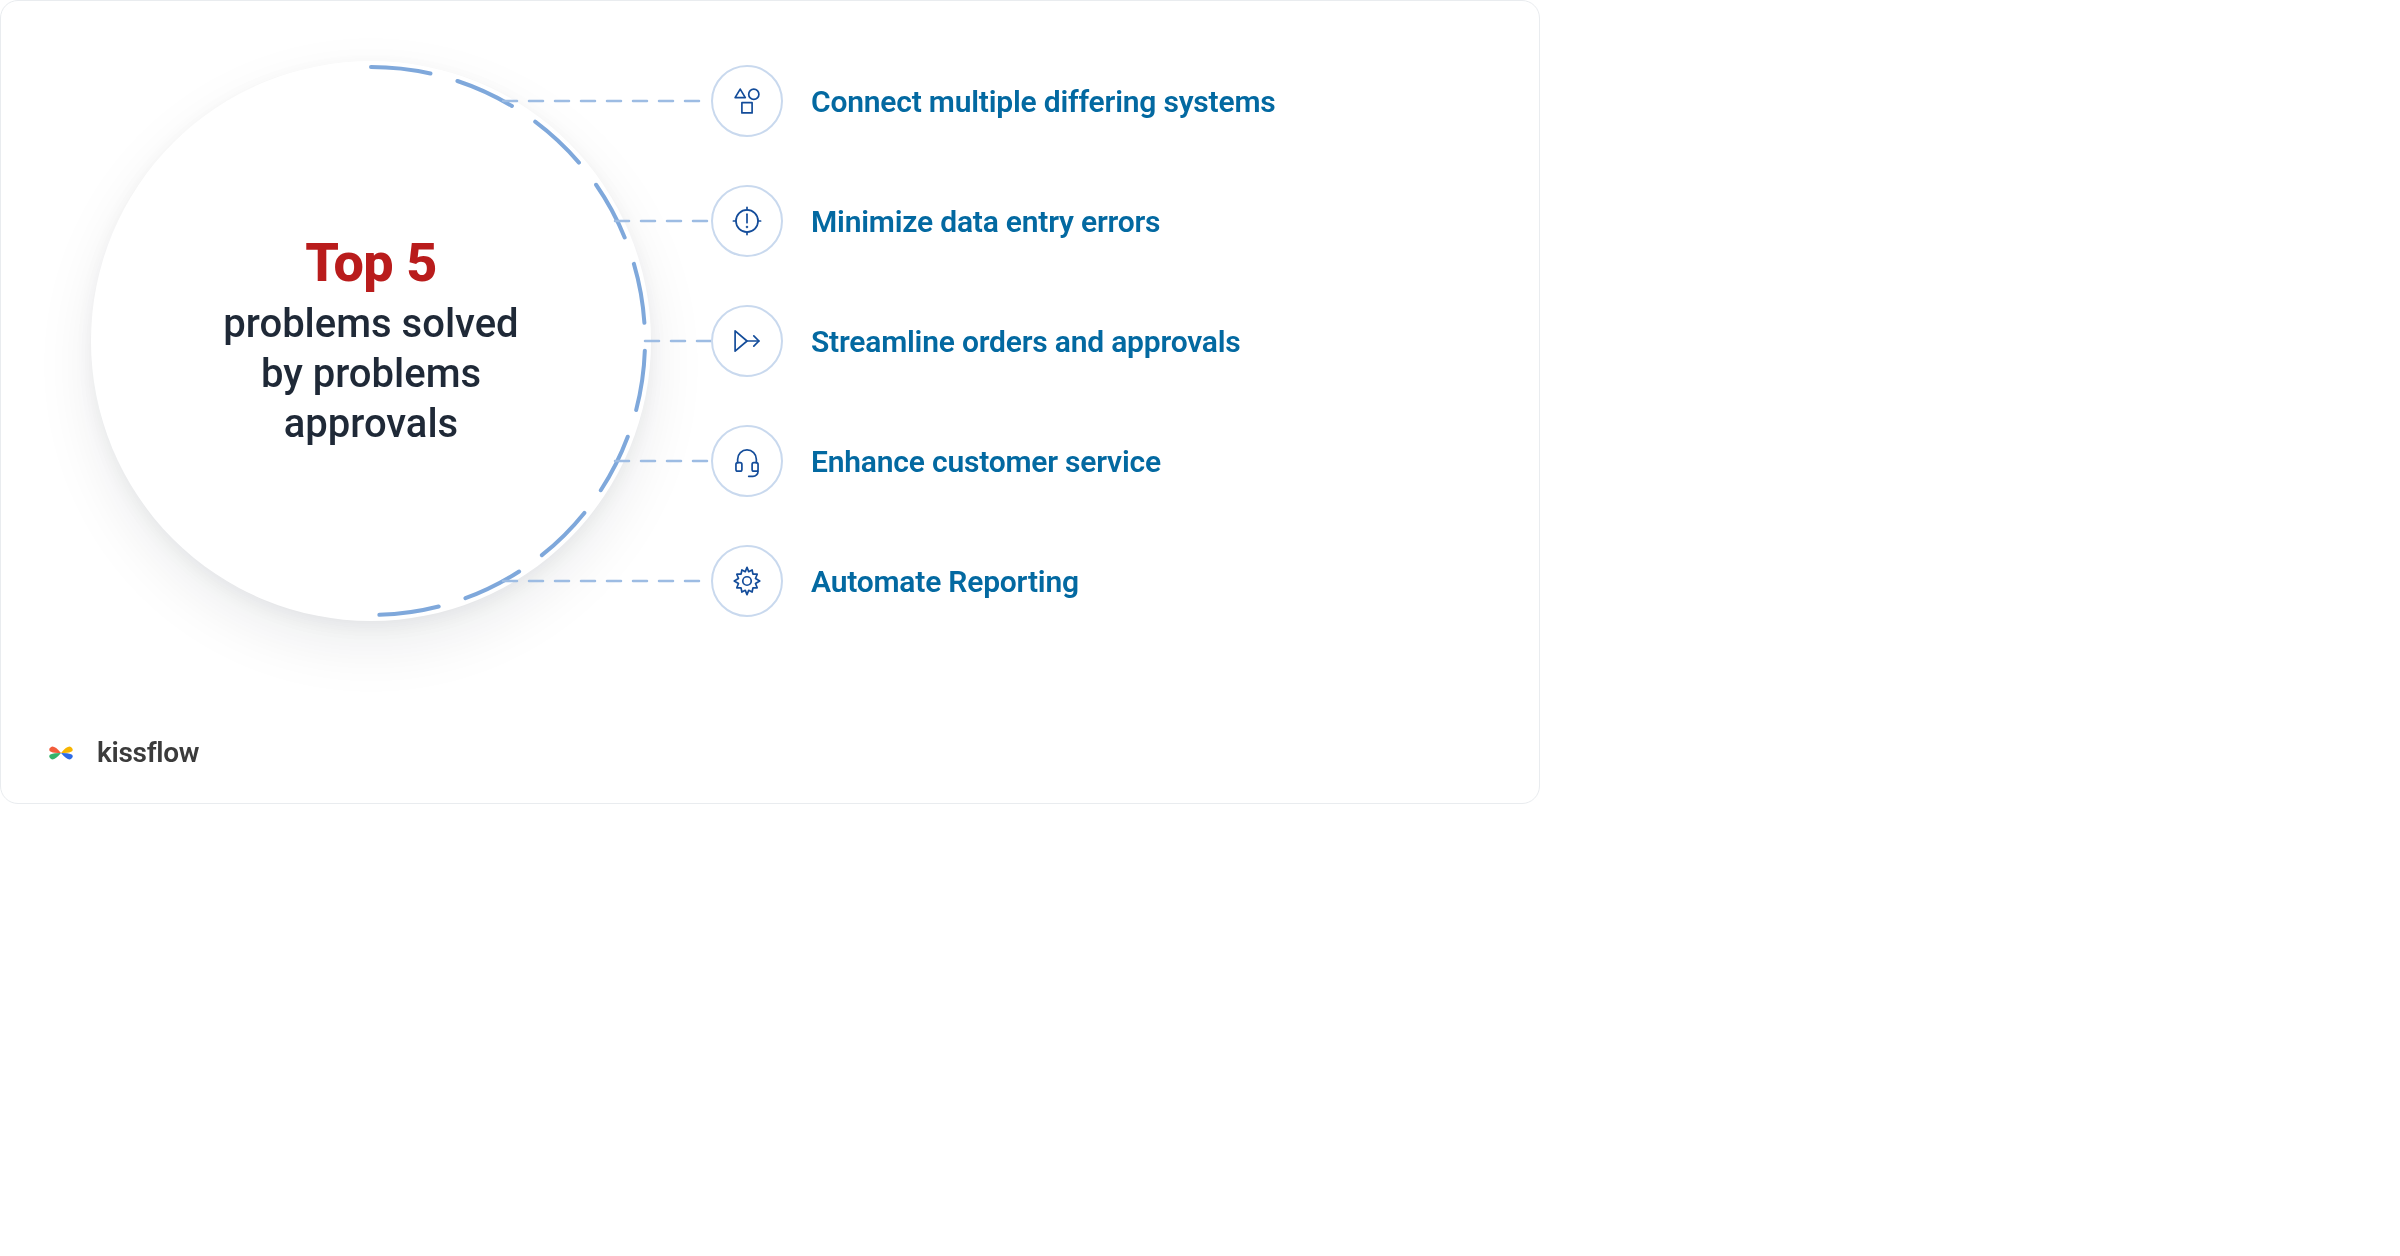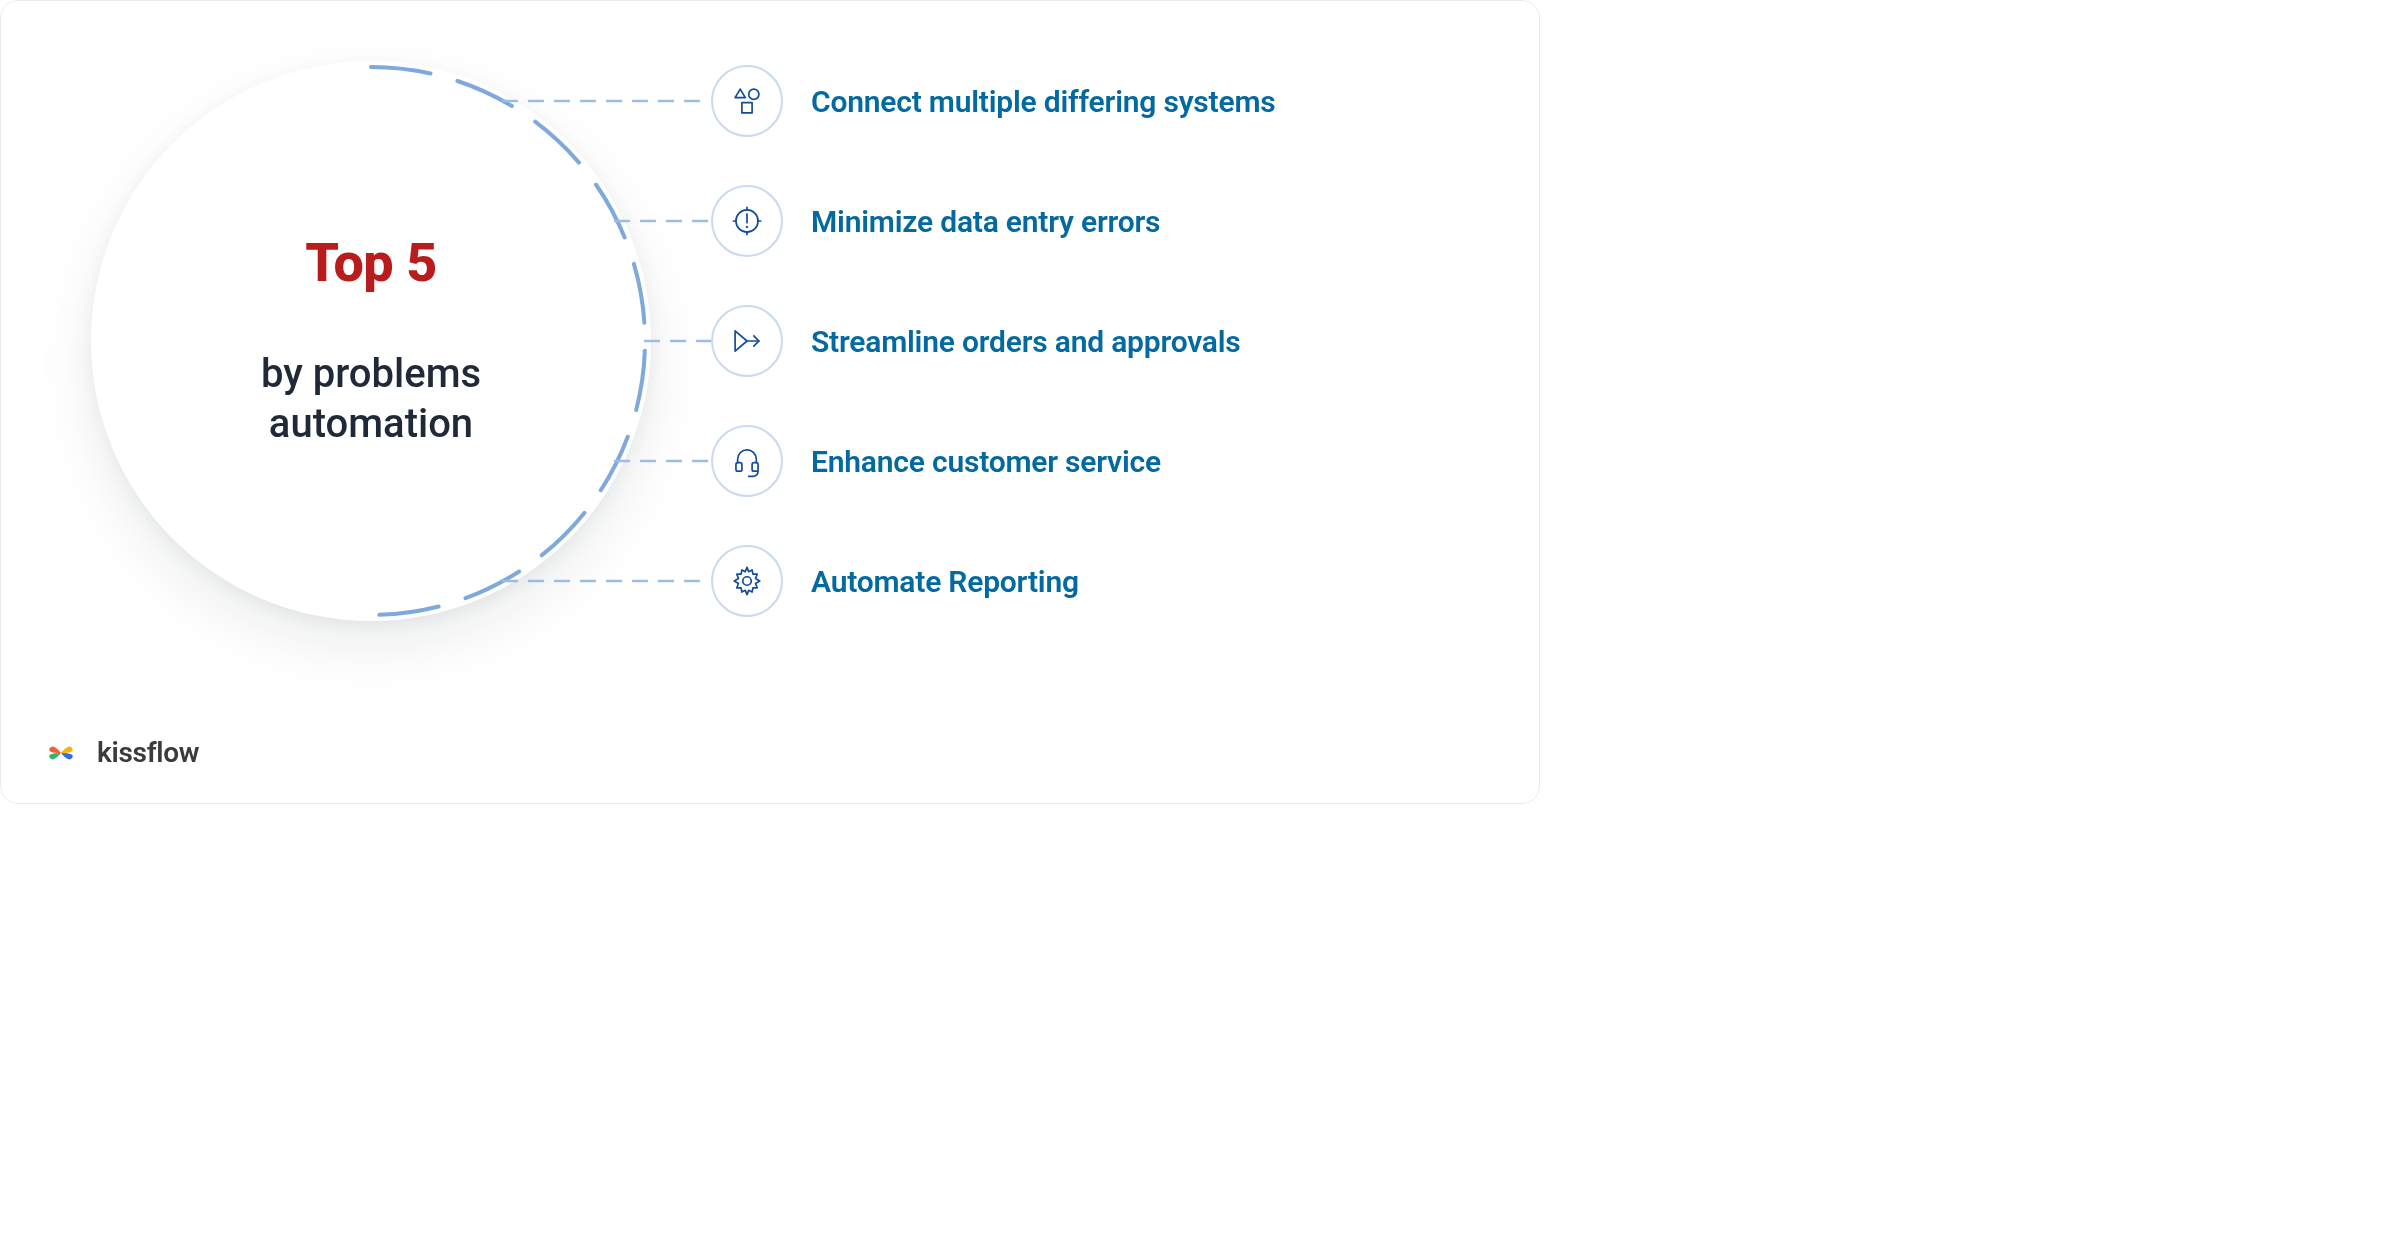--- a/index.html
+++ b/index.html
@@ -107,23 +107,23 @@
 </head>
 <body>
 
 <div class="canvas">
 
   <div class="hubwrap">
     <div class="hub-shadow"></div>
     <div class="hub-text">
       <div class="hub-top">Top 5</div>
       <div class="hub-sub">
-        <br>
+        <span>problems solved</span><br>
         <span>by problems</span><br>
-        <span>automation</span>
+        <span>approvals</span>
       </div>
     </div>
   </div>
 
   <svg class="arc" viewBox="0 0 560 560">
     <path d="M 280 6 A 274 274 0 0 1 280 554" stroke="#7FA8DB" stroke-width="4" fill="none" stroke-dasharray="60 28" stroke-linecap="round"></path>
   </svg>
 
   <svg class="connectors" viewBox="0 0 1540 804">
     <g stroke="#9DBCE3" stroke-width="2.5" fill="none" stroke-dasharray="14 12" stroke-linecap="round">

